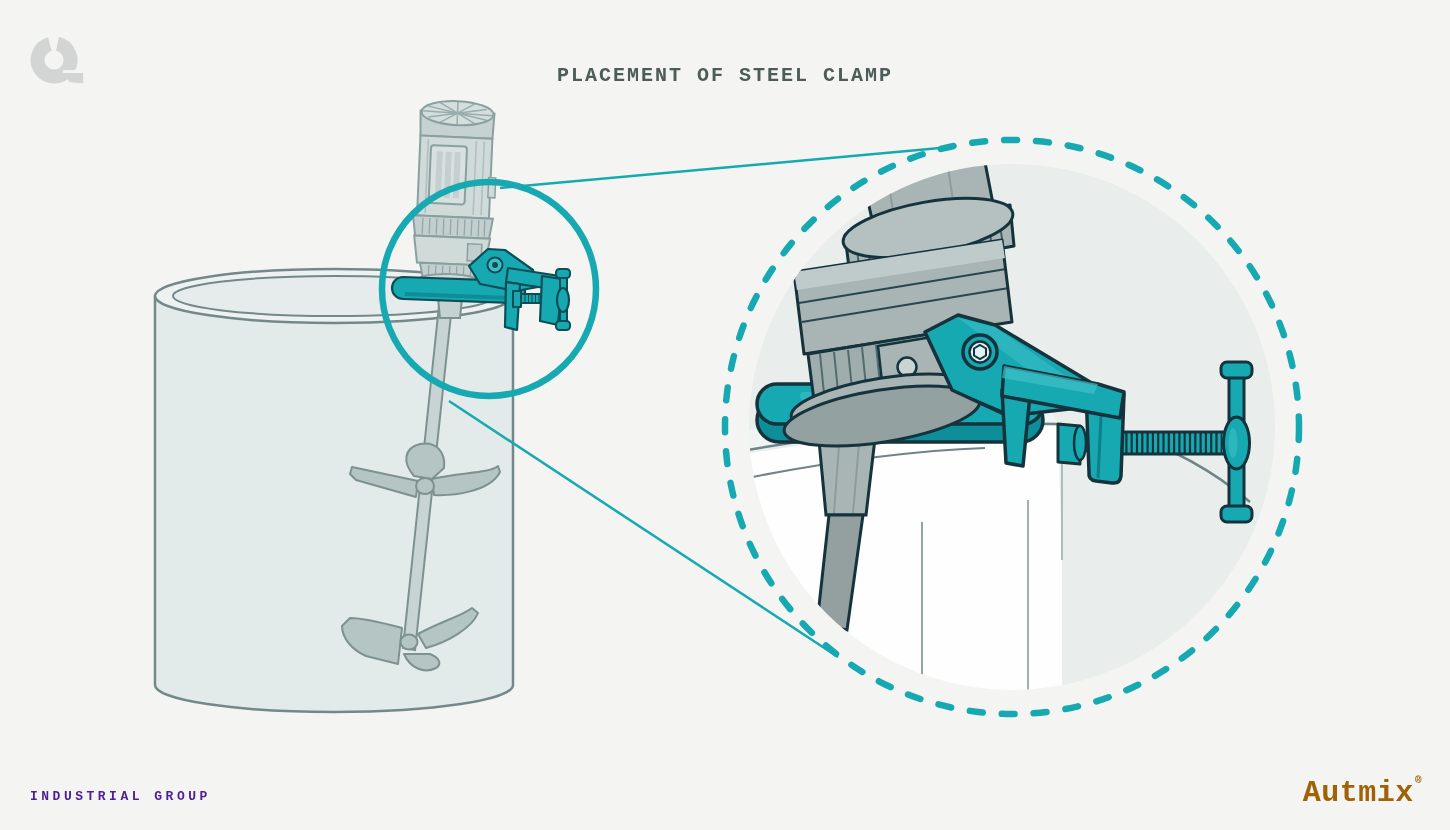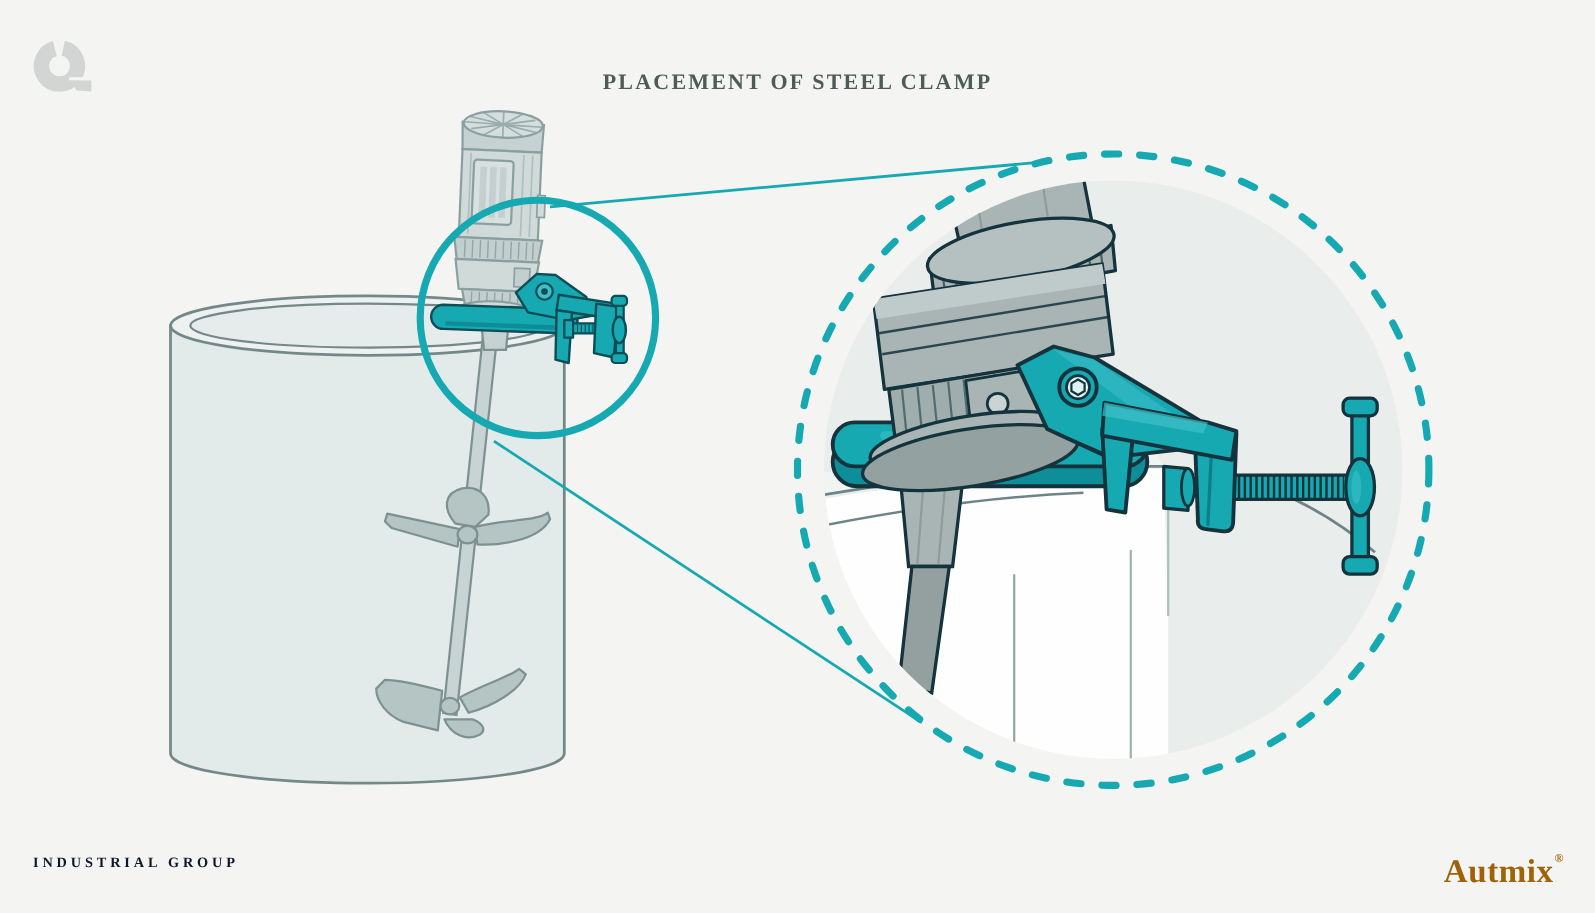--- a/index.html
+++ b/index.html
@@ -1,23 +1,23 @@
 <!DOCTYPE html>
 <html><head>
 <meta charset="utf-8">
 <style>
   html,body{margin:0;padding:0;background:#f4f5f3;}
   .canvas{position:relative;width:1450px;height:830px;background:#f4f5f3;overflow:hidden;
-          font-family:Liberation Serif, serif;}
+          font-family:Liberation Mono, monospace;}
   .logo{position:absolute;left:28px;top:30px;width:58px;height:58px;}
   .title{position:absolute;top:64px;left:0;width:100%;margin:0;text-align:center;
          font-size:20px;font-weight:700;letter-spacing:2px;color:#4d5b59;}
   .scene{position:absolute;left:0;top:0;width:1450px;height:830px;}
-  .footer-left{position:absolute;left:30px;bottom:38px;font-size:13px;font-weight:700;
-               letter-spacing:3.5px;color:#0f172a;}
+  .footer-left{position:absolute;left:30px;bottom:26px;font-size:13px;font-weight:700;
+               letter-spacing:3.5px;color:#4c1d95;}
   .footer-right{position:absolute;right:28px;bottom:20px;font-size:30px;font-weight:700;
                 letter-spacing:.5px;color:#a16207;}
   .footer-right sup{font-size:11px;vertical-align:18px;margin-left:1px;}
 </style>
 </head>
 <body>
 
 <div class="canvas">
 
   <svg class="logo" viewBox="0 0 60 60">

